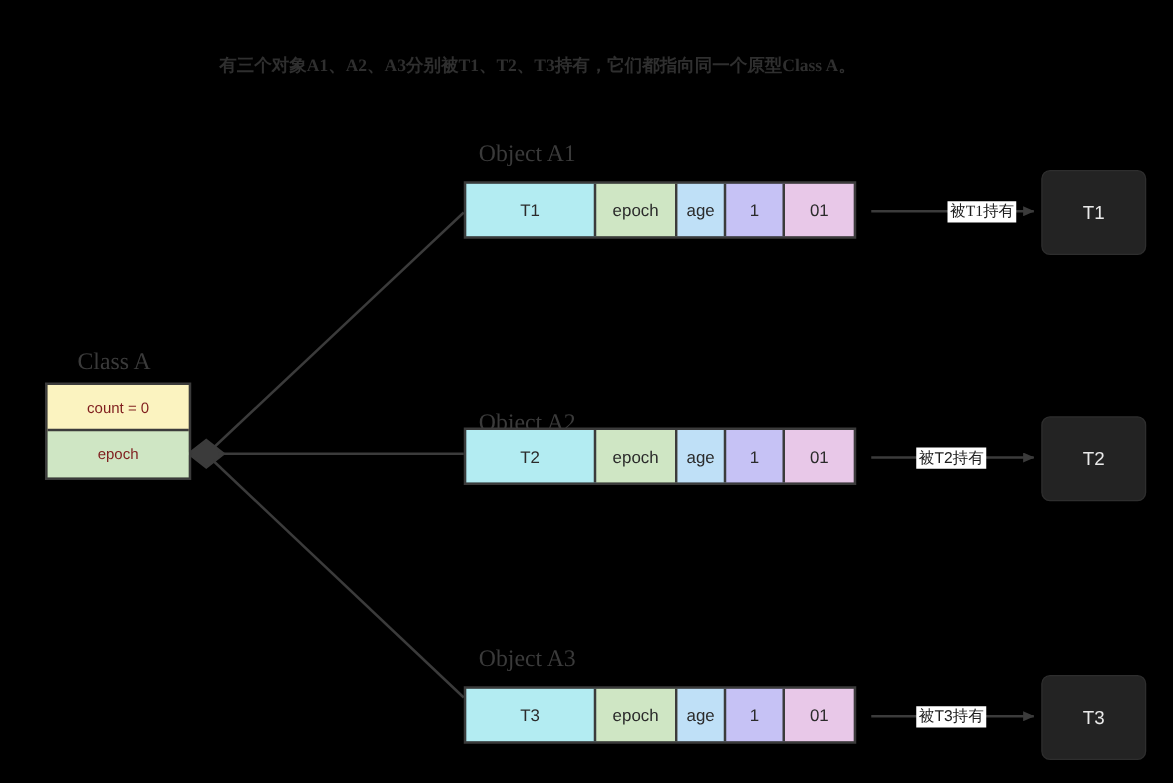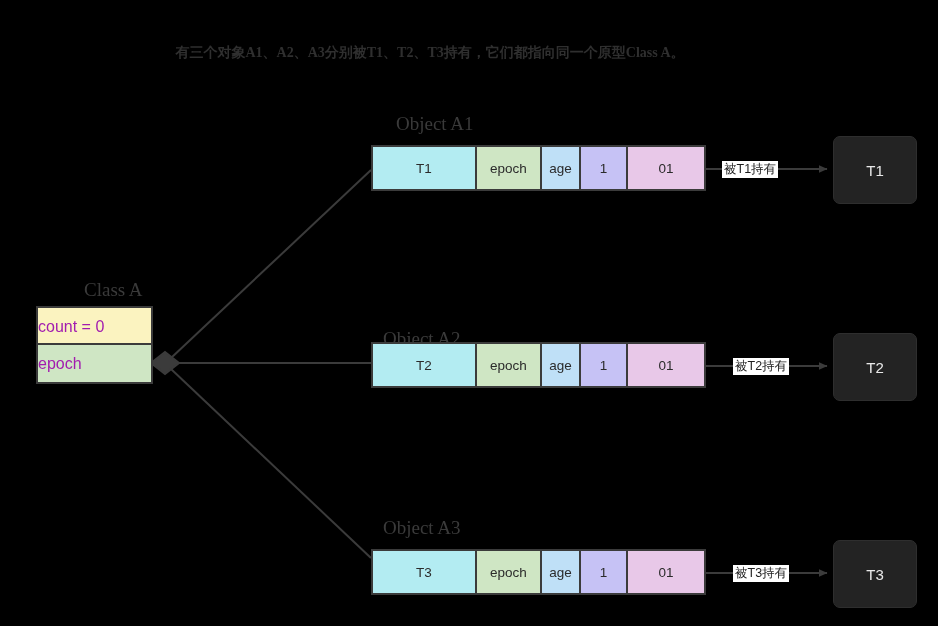--- a/index.html
+++ b/index.html
@@ -62,23 +62,23 @@
     position: absolute;
     left: 36px;
     top: 306px;
     width: 113px;
     border: 2px solid #3b3b3b;
     box-sizing: content-box;
   }
   .class-row {
     height: 37px;
     line-height: 37px;
-    text-align: left;
-    font-size: 16px;
-    color: #a21caf;
+    text-align: center;
+    font-size: 12px;
+    color: #7f1d1d;
     border-bottom: 2px solid #3b3b3b;
     box-sizing: border-box;
     font-family: "Liberation Sans", sans-serif;
   }
   .class-row:last-child { border-bottom: none; }
 
   
   .object-row {
     position: absolute;
     display: flex;
@@ -96,21 +96,21 @@
     border-right: 2px solid #3b3b3b;
     box-sizing: border-box;
     font-family: "Liberation Sans", sans-serif;
   }
   .obj-cell:last-child { border-right: none; }
 
   .cell-w-name  { width: 104px; }
   .cell-w-epoch { width: 65px; }
   .cell-w-age   { width: 39px; }
   .cell-w-one   { width: 47px; }
-  .cell-w-flag  { width: 76px; }
+  .cell-w-flag  { width: 55px; }
 
   
   .thread-box {
     position: absolute;
     width: 82px;
     height: 66px;
     border-radius: 7px;
     background: #232323;
     border: 1px solid #2e2e2e;
     display: flex;
@@ -155,38 +155,38 @@
 
     <line x1="697" y1="169" x2="827" y2="169" stroke="#3b3b3b" stroke-width="2" marker-end="url(#arrowhead)"></line>
 
     <line x1="697" y1="366" x2="827" y2="366" stroke="#3b3b3b" stroke-width="2" marker-end="url(#arrowhead)"></line>
 
     <line x1="697" y1="573" x2="827" y2="573" stroke="#3b3b3b" stroke-width="2" marker-end="url(#arrowhead)"></line>
   </svg>
 
   <div class="diagram-title">有三个对象A1、A2、A3分别被T1、T2、T3持有，它们都指向同一个原型Class A。</div>
 
-  <div class="group-heading" style="left:62px; top:279px;margin-left:22px;">Class A</div>
+  <div class="group-heading" style="left:62px; top:279px;">Class A</div>
 
   <div class="class-box">
     <div class="class-row" style="background-color: rgb(251, 243, 192);">count = 0</div>
     <div class="class-row" style="background-color: rgb(207, 230, 196);">epoch</div>
   </div>
 
-  <div class="group-heading" style="left:396px; top:113px;text-align:center;">Object A1</div>
+  <div class="group-heading" style="left:383px; top:113px;text-align:center;">Object A1</div>
 
   <div class="object-row" style="left:371px; top:145px;">
     <div class="obj-cell cell-w-name" style="background-color: rgb(179, 236, 242);">T1</div>
     <div class="obj-cell cell-w-epoch" style="background-color: rgb(207, 230, 196);">epoch</div>
     <div class="obj-cell cell-w-age" style="background-color: rgb(191, 224, 247);">age</div>
     <div class="obj-cell cell-w-one" style="background-color: rgb(198, 194, 245);">1</div>
     <div class="obj-cell cell-w-flag" style="background-color: rgb(232, 200, 232);">01</div>
   </div>
 
-  <div class="edge-label" style="left:722px; top:161px;">被T1持有</div>
+  <div class="edge-label" style="left:758px; top:161px;font-family:Liberation Serif, serif;">被T1持有</div>
 
   <div class="thread-box" style="left:833px; top:136px;">T1</div>
 
   <div class="group-heading" style="left:383px; top:328px;">Object A2</div>
 
   <div class="object-row" style="left:371px; top:342px;">
     <div class="obj-cell cell-w-name" style="background-color: rgb(179, 236, 242);">T2</div>
     <div class="obj-cell cell-w-epoch" style="background-color: rgb(207, 230, 196);">epoch</div>
     <div class="obj-cell cell-w-age" style="background-color: rgb(191, 224, 247);">age</div>
     <div class="obj-cell cell-w-one" style="background-color: rgb(198, 194, 245);">1</div>

